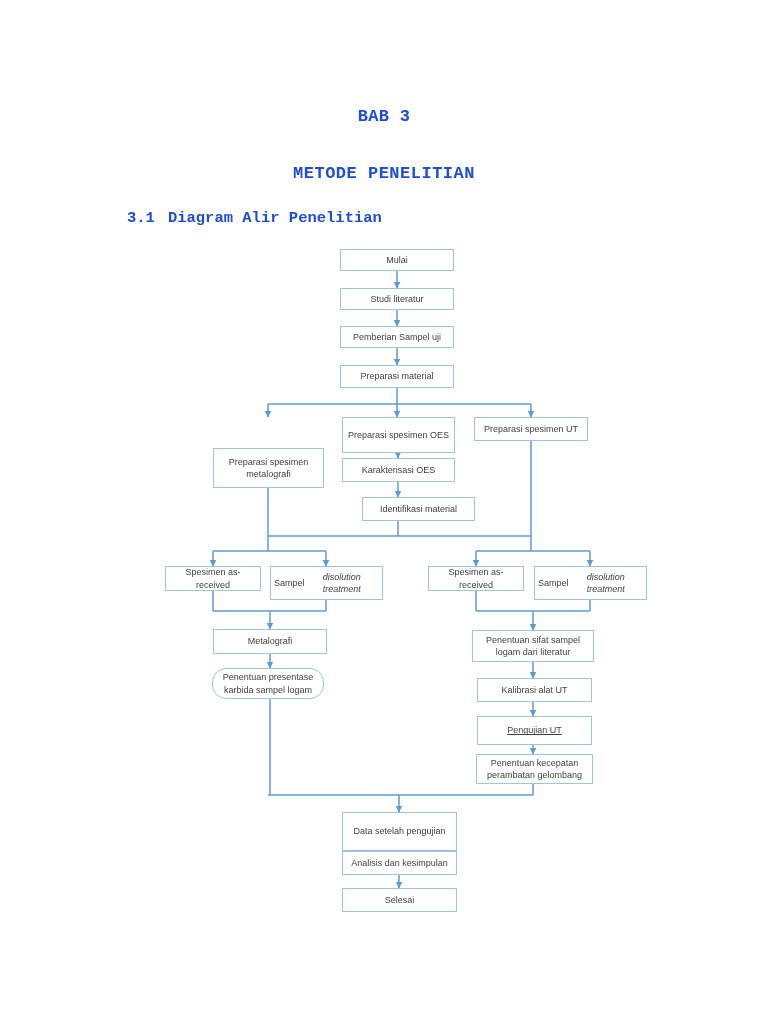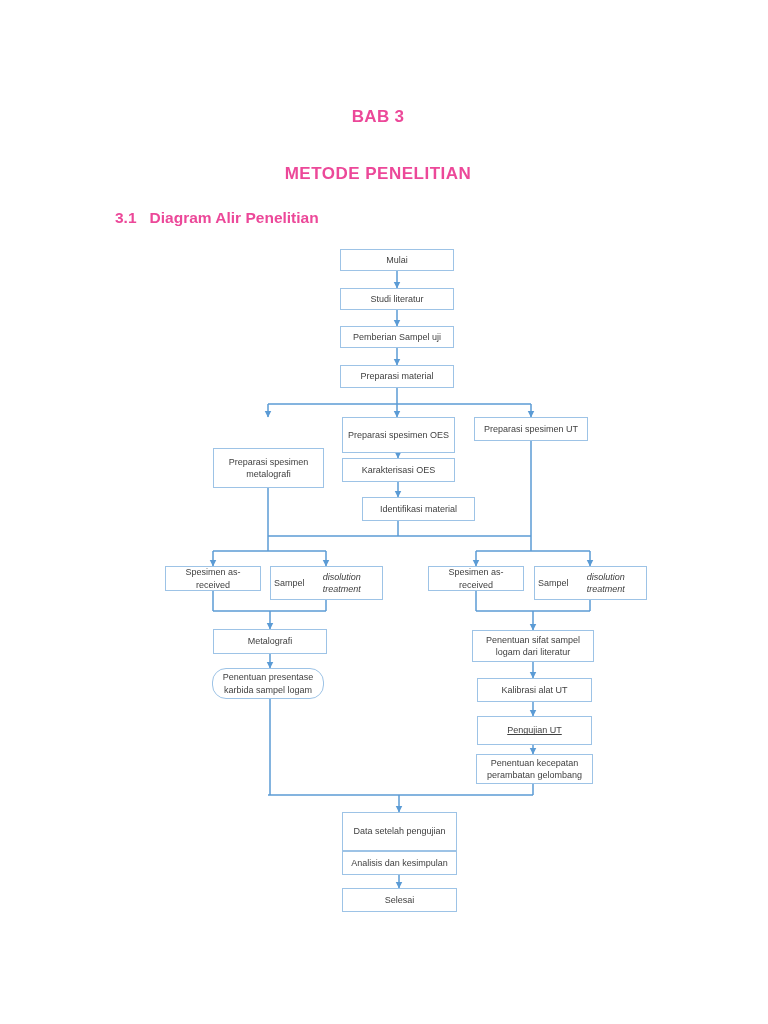--- a/index.html
+++ b/index.html
@@ -5,23 +5,24 @@
   * { margin: 0; padding: 0; box-sizing: border-box; }
   html, body { background: #ffffff; }
   body {
     width: 768px; height: 1024px;
     position: relative;
     font-family: "Liberation Sans", sans-serif;
     color: var(--text, #3f3f3f);
     overflow: hidden;
   }
   .heading-serif {
-    font-family: Liberation Sans, sans-serif;
+    font-family: Liberation Mono, monospace;
     font-weight: bold;
-    color: #ec4899;
+    color: #1d4ed8;
+    padding-left: 12px;
   }
   #bab-title {
     position: absolute; top: 107px; left: 0; width: 756px;
     text-align: center; font-size: 17px; letter-spacing: 0.3px;
   }
   #metode-title {
     position: absolute; top: 164px; left: 0; width: 756px;
     text-align: center; font-size: 17px; letter-spacing: 0.5px;
   }
   #section-heading {

